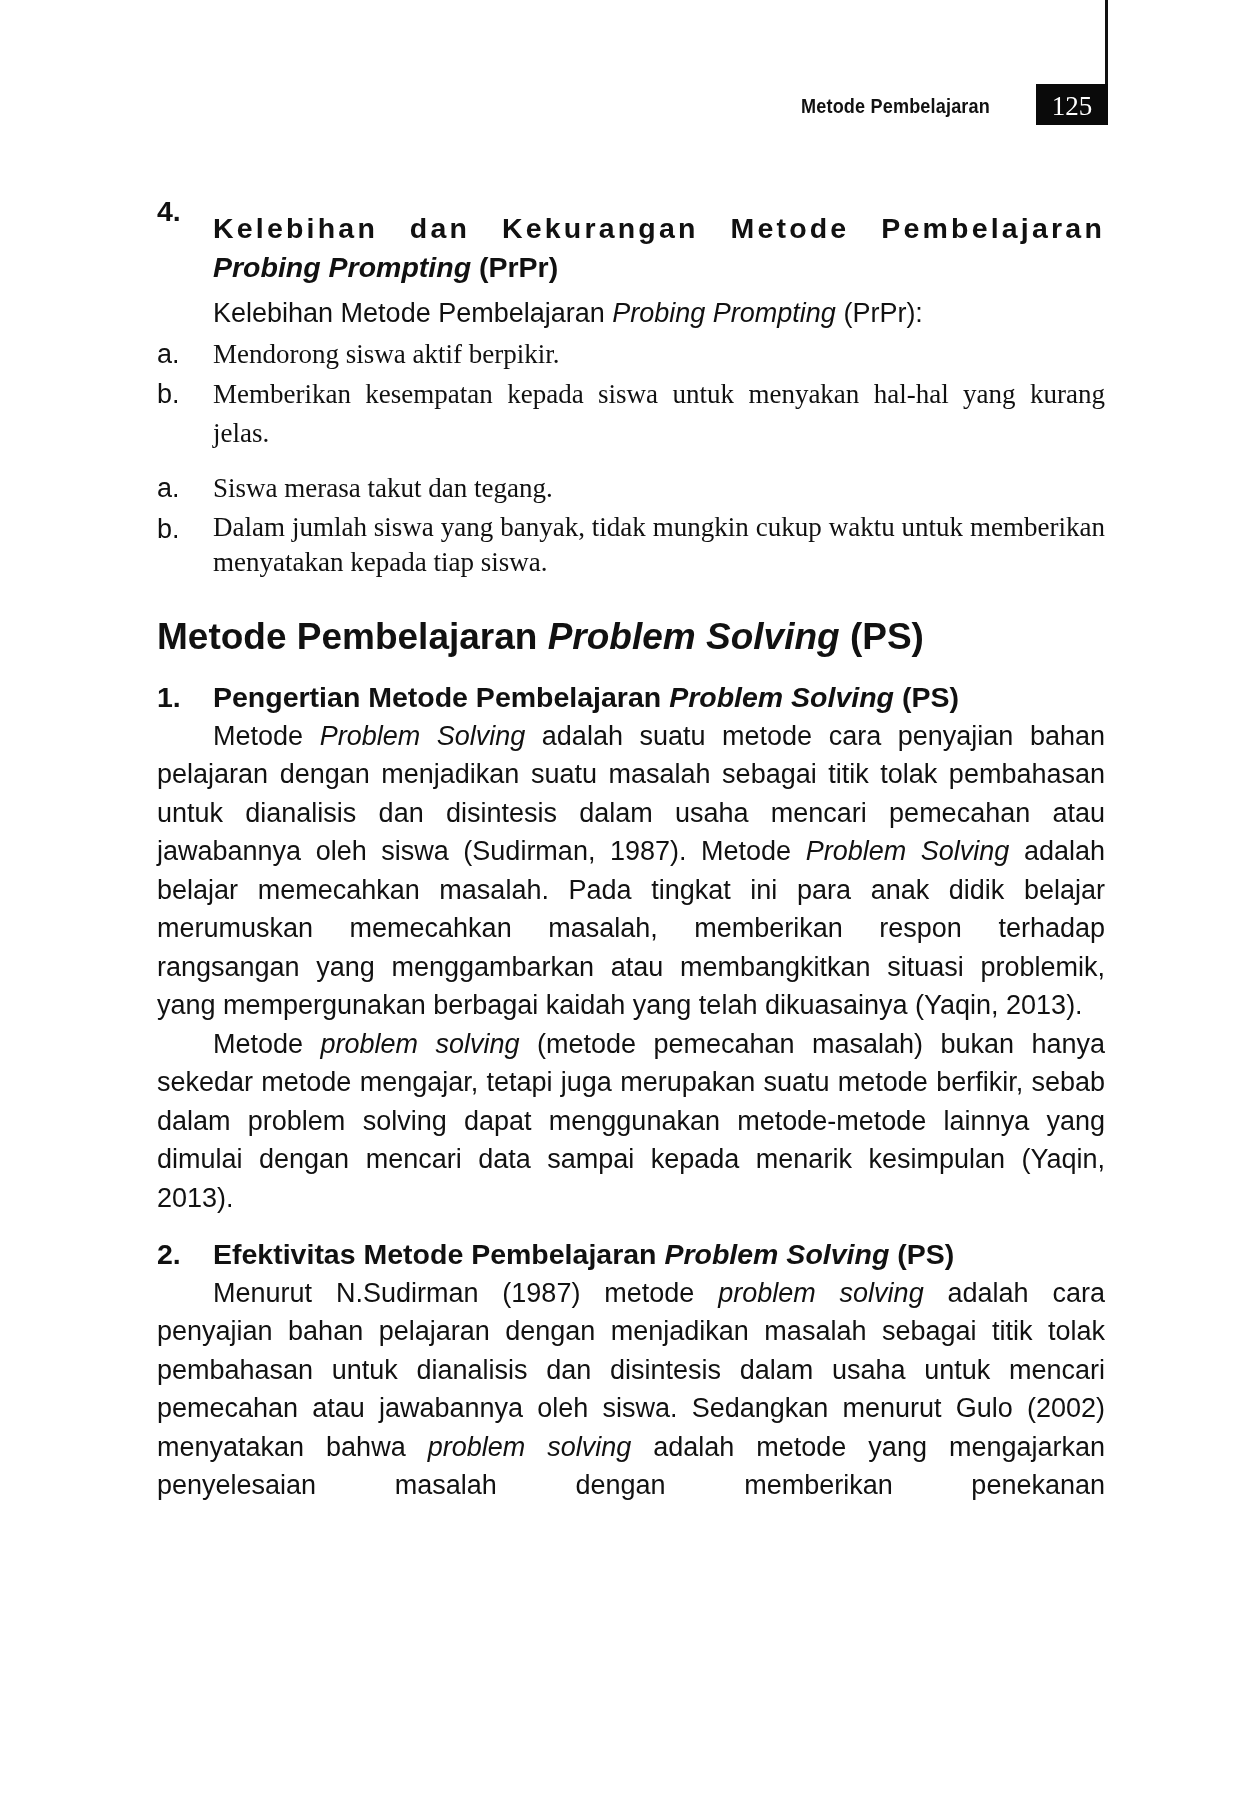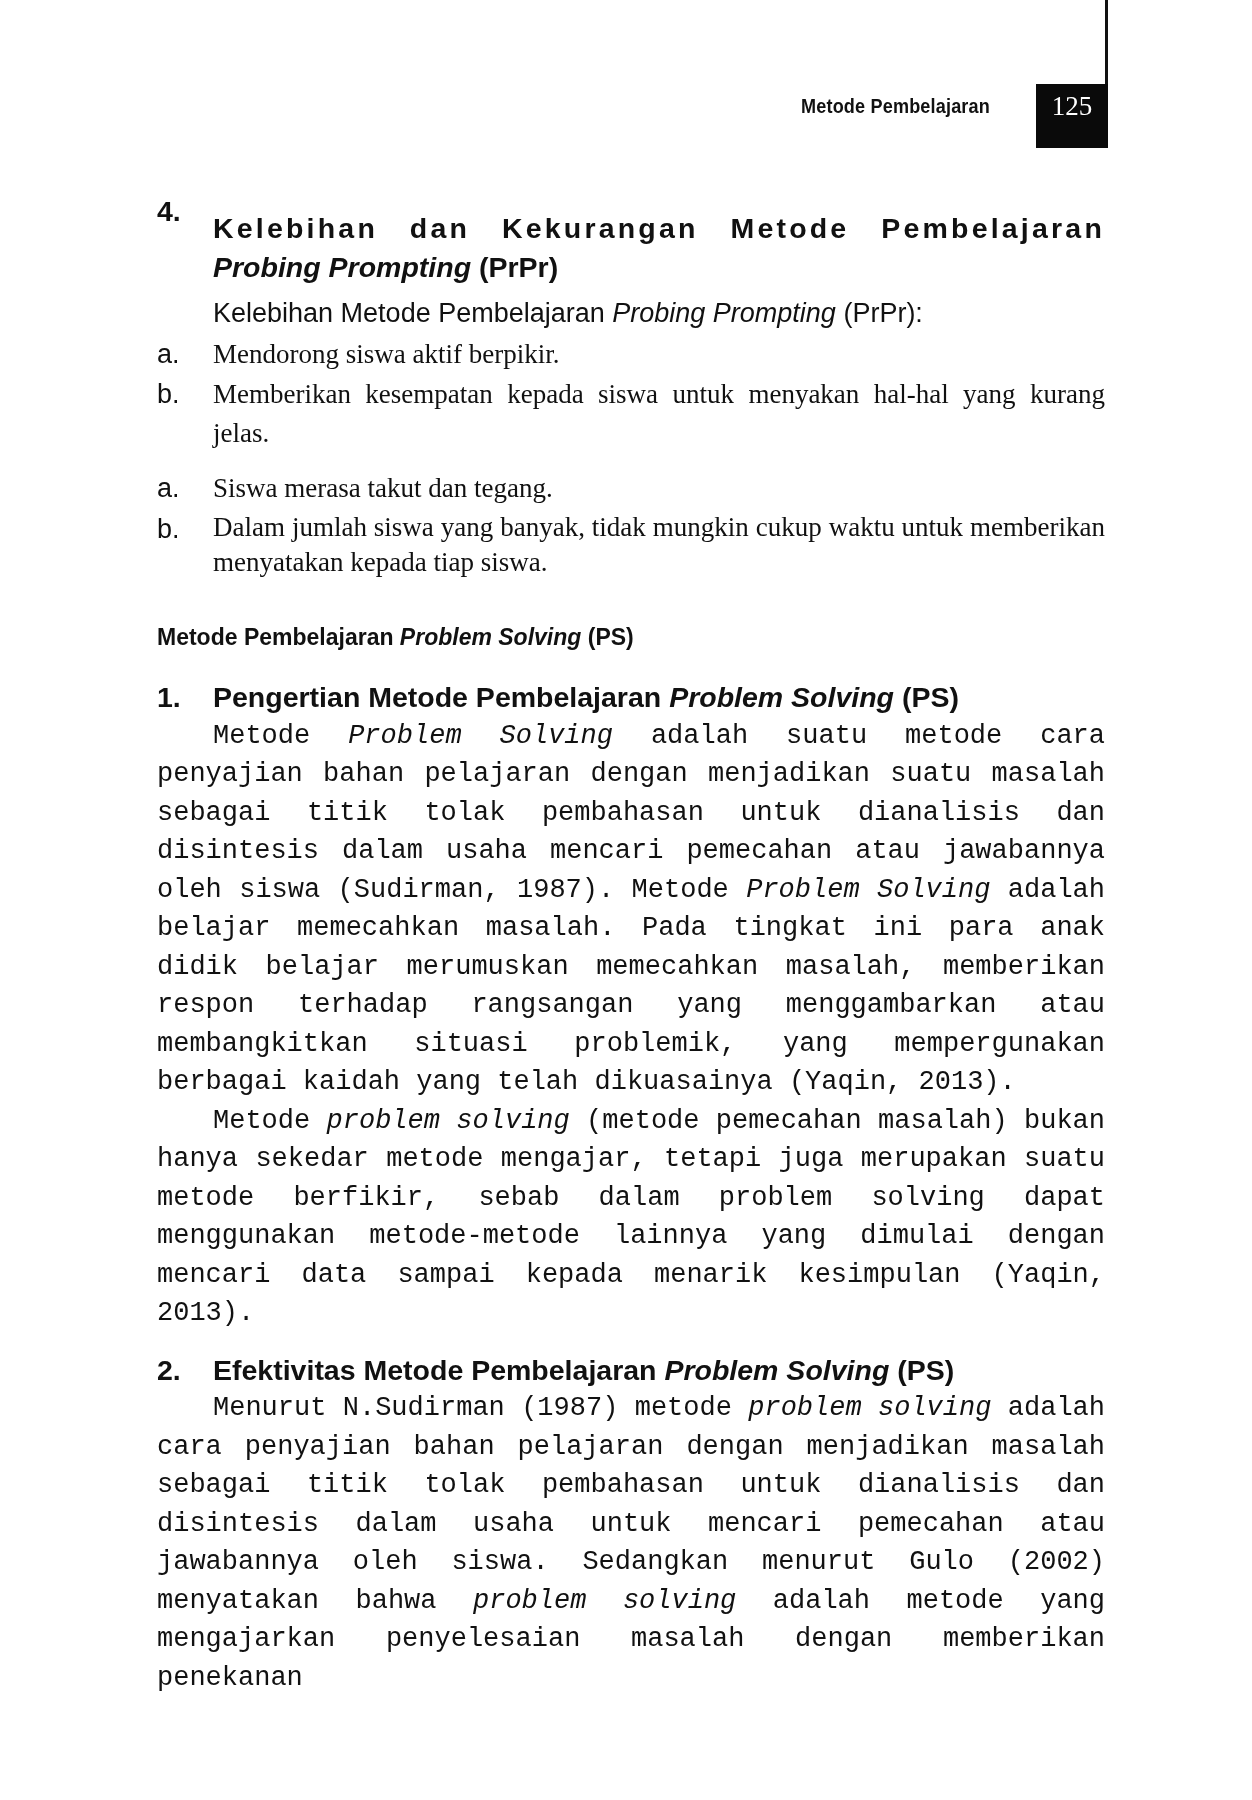--- a/index.html
+++ b/index.html
@@ -16,21 +16,21 @@
       background: #111;
     }
     .running-head {
       position: absolute; left: 760px; top: 94px; width: 230px;
       text-align: right;
       font-family: "Liberation Sans", sans-serif;
       font-weight: bold; font-size: 21px; letter-spacing: 0.2px;
       transform: scaleX(0.86); transform-origin: right center;
     }
     .page-num {
-      position: absolute; left: 1036px; top: 84px; width: 72px; height: 64px;
+      position: absolute; left: 1036px; top: 84px; width: 72px; height: 41px;
       background: #0a0a0a; color: #ffffff;
       font-family: "Liberation Serif", "DejaVu Serif", serif;
       font-size: 27px; text-align: center; line-height: 44px;
     }
     .content {
       position: absolute; left: 157px; top: 192px; width: 948px;
       font-size: 27px; line-height: 38.5px;
     }
     .hd {
       font-weight: bold; font-size: 28.5px;
@@ -39,21 +39,21 @@
     .num { width: 56px; flex: 0 0 56px; }
     .body { flex: 1; }
     .justify { text-align: justify; text-align-last: justify; }
     .lastline { text-align: justify; text-align-last: left; font-family: Liberation Serif, serif; }
     .indent { text-indent: 56px; }
     em { font-style: italic; }
     .spaced { letter-spacing: 3.2px; margin-top: 17px; }
     .gap-s { height: 8px; }
     .gap-m { height: 14px; }
     .gap-l { height: 38px; }
-    .para { text-align: justify; font-family: Liberation Mono, monospace; }
+    .para { text-align: justify; }
   </style>
 </head>
 <body>
 
 <div class="vline"></div>
 <div class="running-head">Metode Pembelajaran</div>
 <div class="page-num">125</div>
 
 <div class="content">
 
@@ -86,21 +86,21 @@
     <div class="num">a.</div>
     <div class="body lastline">Siswa merasa takut dan tegang.</div>
   </div>
   <div class="row" style="margin-top:2px">
     <div class="num">b.</div>
     <div class="body lastline" style="line-height:35px">Dalam jumlah siswa yang banyak, tidak mungkin cukup waktu untuk memberikan menyatakan kepada tiap siswa.</div>
   </div>
 
   <div class="gap-l"></div>
 
-  <div class="hd" style="font-size:23px"><span>Metode Pembelajaran </span><em>Problem Solving</em><span> (PS)</span></div>
+  <div class="hd" style="font-size:37px"><span>Metode Pembelajaran </span><em>Problem Solving</em><span> (PS)</span></div>
 
   <div class="gap-m" style="height:22px"></div>
 
   <div class="row hd">
     <div class="num">1.</div>
     <div class="body"><span>Pengertian Metode Pembelajaran </span><em>Problem Solving</em><span> (PS)</span></div>
   </div>
   <div class="para indent"><span>Metode </span><em>Problem Solving</em><span> adalah suatu metode cara penyajian bahan pelajaran dengan menjadikan suatu masalah sebagai titik tolak pembahasan untuk dianalisis dan disintesis dalam usaha mencari pemecahan atau jawabannya oleh siswa (Sudirman, 1987). Metode </span><em>Problem Solving</em><span> adalah belajar memecahkan masalah. Pada tingkat ini para anak didik belajar merumuskan memecahkan masalah, memberikan respon terhadap rangsangan yang menggambarkan atau membangkitkan situasi problemik, yang mempergunakan berbagai kaidah yang telah dikuasainya (Yaqin, 2013).</span></div>
   <div class="para indent" style="margin-top:0"><span>Metode </span><em>problem solving</em><span> (metode pemecahan masalah) bukan hanya sekedar metode mengajar, tetapi juga merupakan suatu metode berfikir, sebab dalam problem solving dapat menggunakan metode-metode lainnya yang dimulai dengan mencari data sampai kepada menarik kesimpulan (Yaqin, 2013).</span></div>
 

